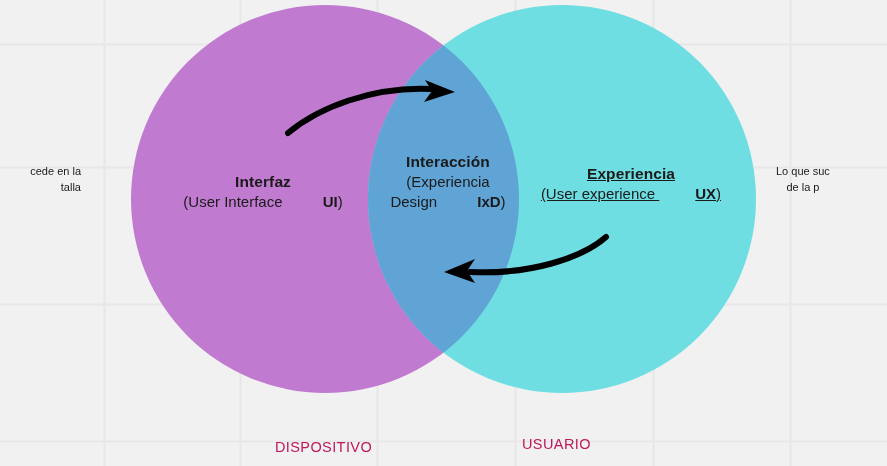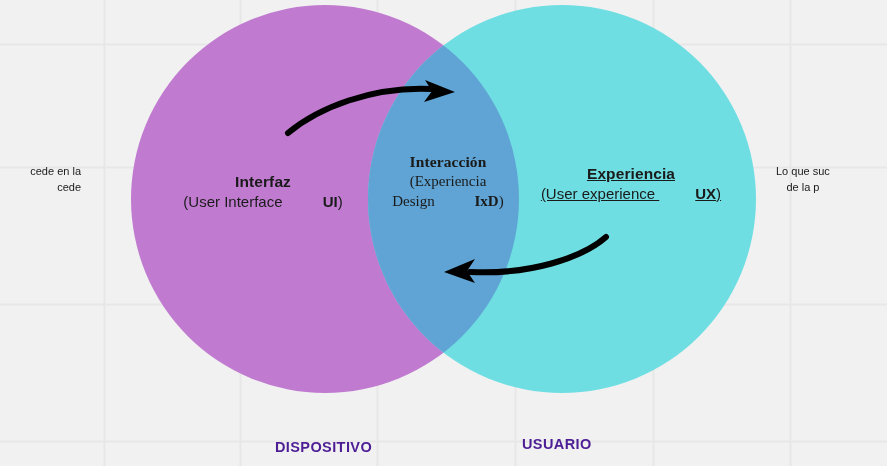--- a/index.html
+++ b/index.html
@@ -52,21 +52,20 @@
 
   #label-interfaz {
     left: 163px;
     top: 172px;
     width: 200px;
   }
   #label-interaccion {
     left: 377px;
     top: 152px;
     width: 142px;
-    font-family: Liberation Serif, serif;
   }
   #label-experiencia {
     left: 531px;
     top: 164px;
     width: 200px;
     text-decoration: underline;
   }
 
   .side-note {
     position: absolute;
@@ -83,24 +82,24 @@
   }
   #note-right {
     left: 776px;
     top: 164px;
     text-align: center;
   }
 
   .axis-label {
     position: absolute;
     z-index: 5;
-    font-weight: bold;
+    font-weight: normal;
     font-size: 14.5px;
     letter-spacing: 0.4px;
-    color: #4c1d95;
+    color: #be185d;
   }
   #axis-dispositivo {
     left: 275px;
     top: 439px;
   }
   #axis-usuario {
     left: 522px;
     top: 436px;
   }
 </style>
@@ -144,21 +143,21 @@
       <path d="M 455,92 L 425,80 L 432,91 L 424,102 Z" fill="#000000"></path>
     </g>
     <g>
       <path d="M 606,237 C 582,258 530,275 470,272" fill="none" stroke="#000000" stroke-width="6" stroke-linecap="round"></path>
       <path d="M 444,272 L 475,259 L 467,271 L 475,283 Z" fill="#000000"></path>
     </g>
   </svg>
 
   <div class="side-note" id="note-left">
     <div>cede en la</div>
-    <div>cede</div>
+    <div>talla</div>
   </div>
 
   <div class="label-block" id="label-interfaz">
     <span class="title">Interfaz</span>
     <span class="sub"><span>(User Interface </span><b>UI</b><span>)</span></span>
   </div>
 
   <div class="label-block" id="label-interaccion">
     <span class="title">Interacción</span>
     <span class="sub">(Experiencia</span>

